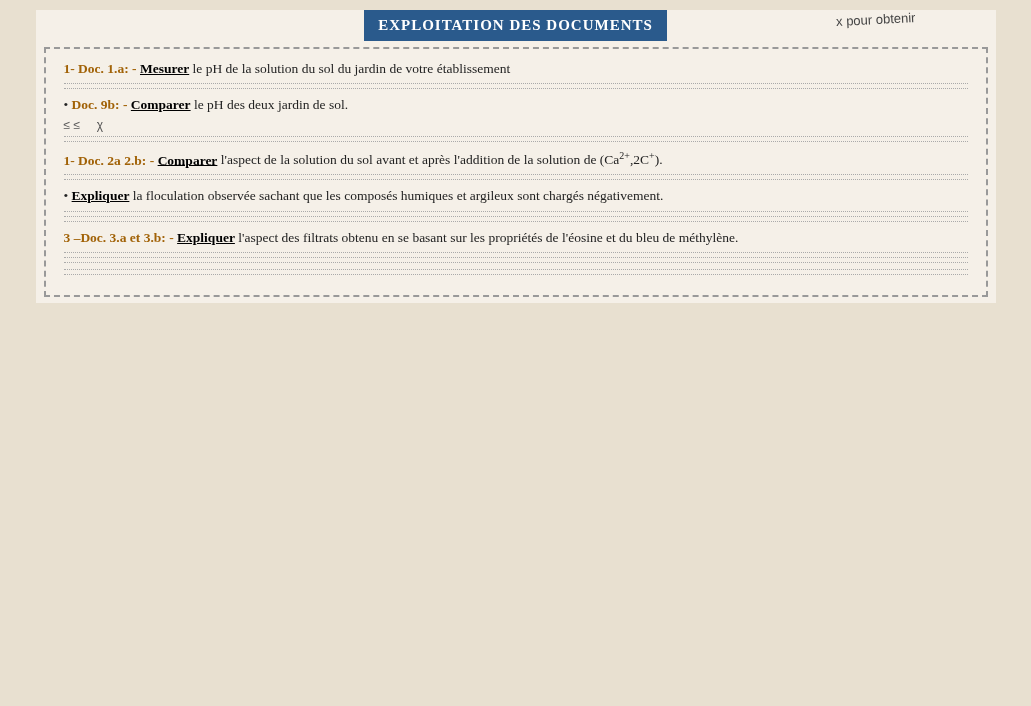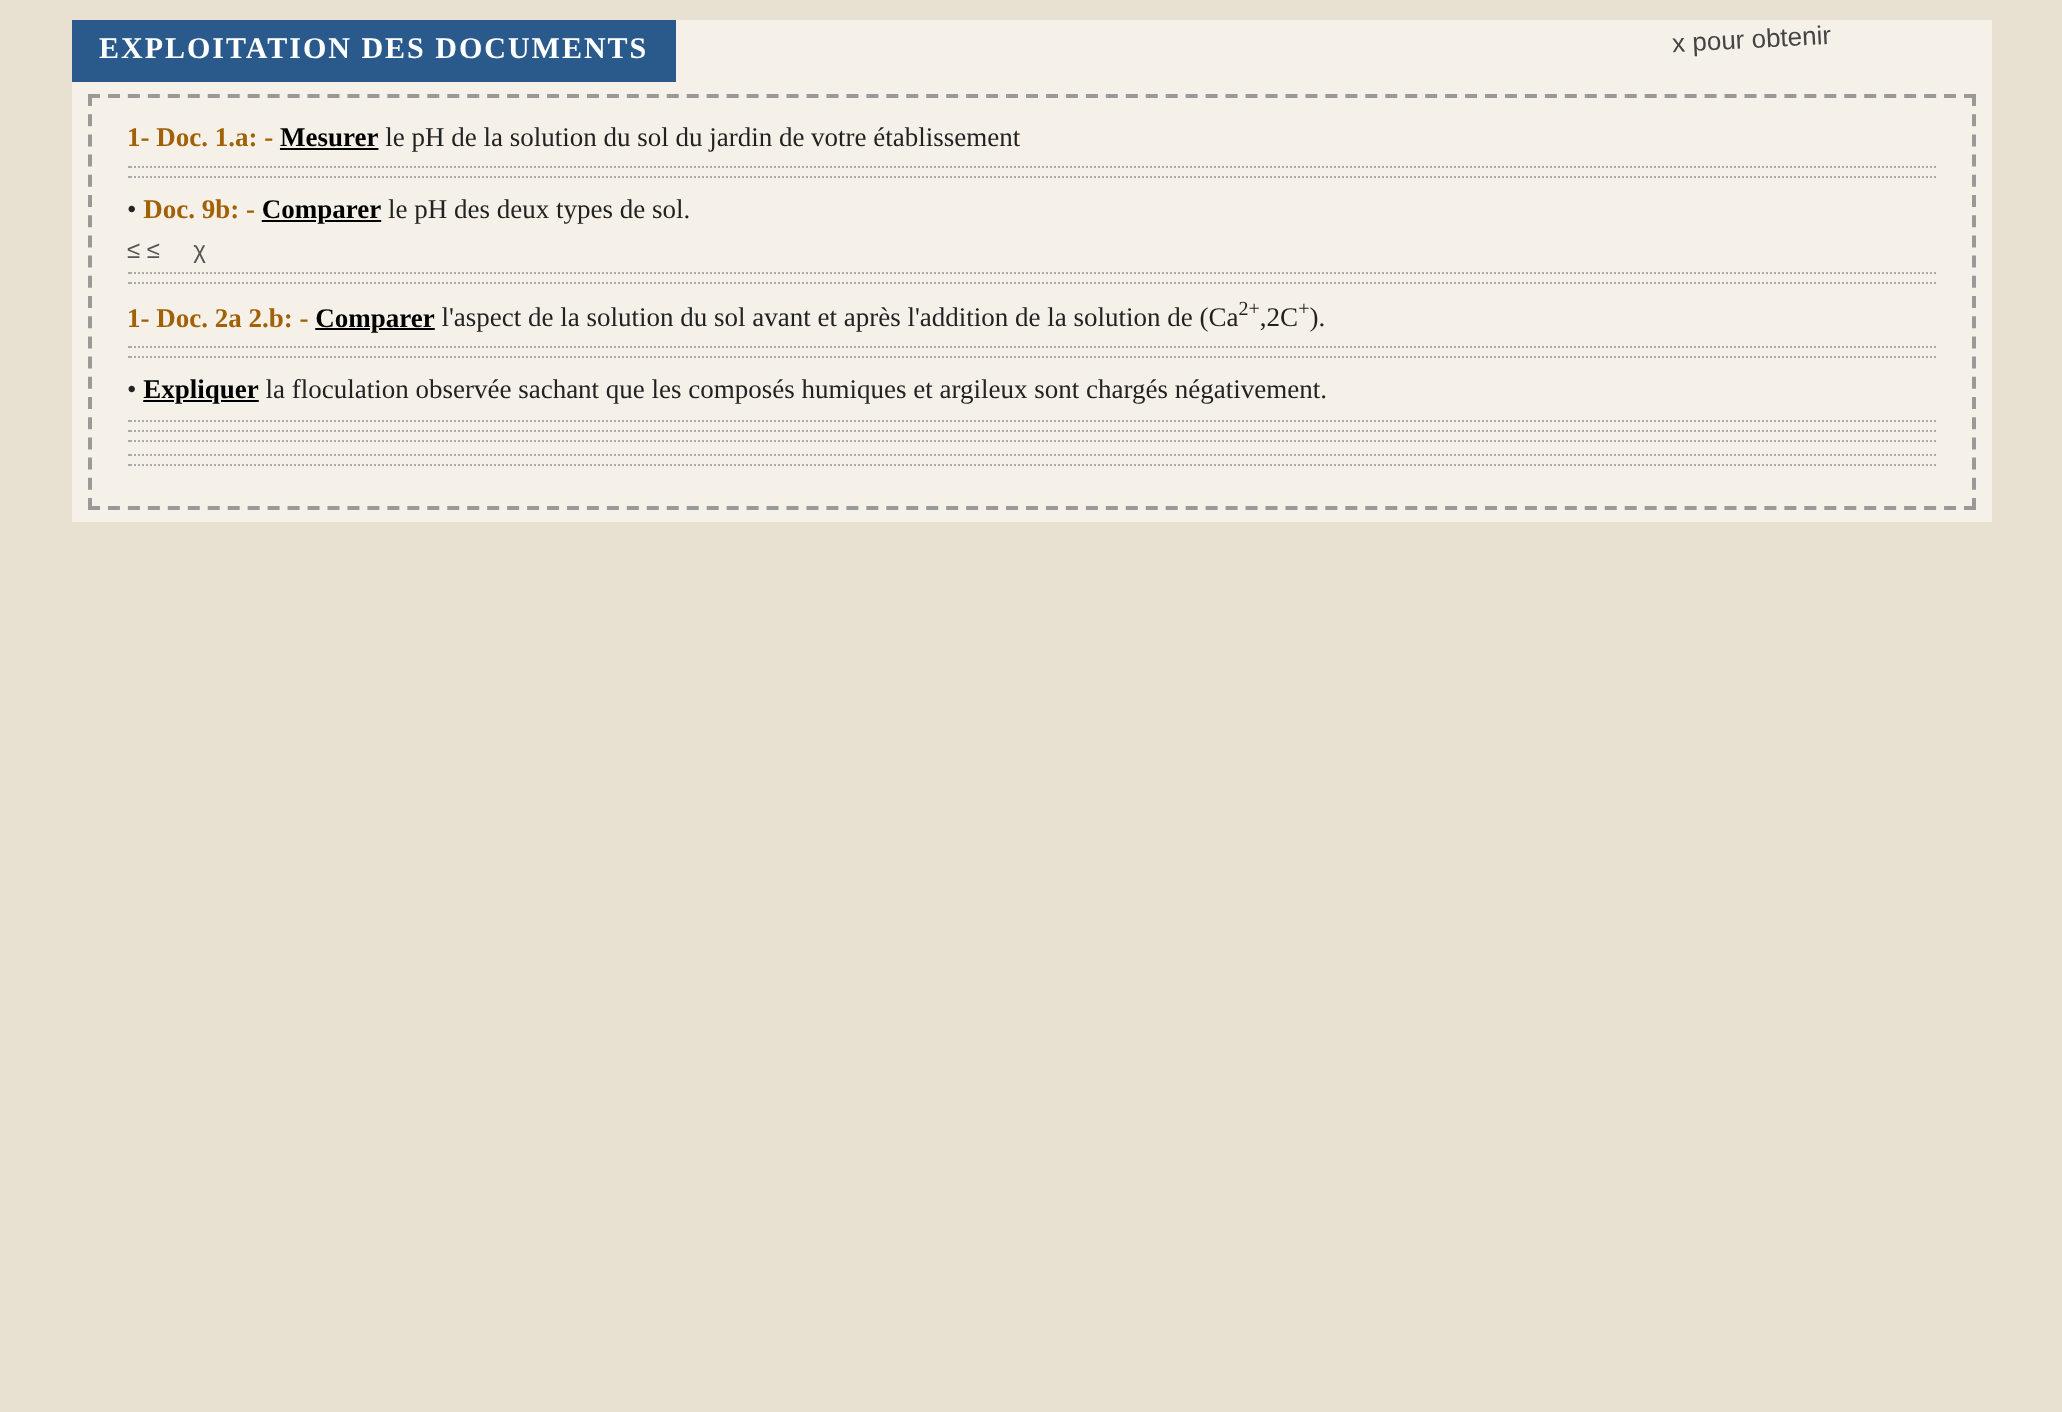--- a/index.html
+++ b/index.html
@@ -98,21 +98,21 @@
 
     .superscript {
       font-size: 10px;
       vertical-align: super;
     }
   </style>
 </head>
 <body>
 
 <div class="page-container">
-  <div style="position: relative;">
+  <div style="position: relative; text-align: center;">
     <span class="header-banner">EXPLOITATION DES DOCUMENTS</span>
     <span class="handwritten-note">x pour obtenir</span>
   </div>
 
   <div class="content-box">
 
     <div class="section">
       <p class="section-text">
         <span class="doc-label">1- Doc. 1.a: - </span>
         <span class="action-word">Mesurer</span>
@@ -122,21 +122,21 @@
         <hr class="dotted-line">
         <hr class="dotted-line">
       </div>
     </div>
 
     <div class="section">
       <p class="section-text">
         <span>• </span>
         <span class="doc-label">Doc. 9b: - </span>
         <span class="action-word">Comparer</span>
-        <span> le pH des deux types de sol.</span>
+        <span> le pH des deux jardin de sol.</span>
       </p>
       <p class="handwritten-answer">≤ ≤ &nbsp;&nbsp;&nbsp; χ</p>
       <div class="answer-lines">
         <hr class="dotted-line">
         <hr class="dotted-line">
       </div>
     </div>
 
     <div class="section">
       <p class="section-text">
@@ -156,20 +156,32 @@
         <span class="action-word">Expliquer</span>
         <span> la floculation observée sachant que les composés humiques et argileux sont chargés négativement.</span>
       </p>
       <div class="answer-lines">
         <hr class="dotted-line">
         <hr class="dotted-line">
         <hr class="dotted-line">
       </div>
     </div>
 
+    <div class="section">
+      <p class="section-text">
+        <span class="doc-label">3 –Doc. 3.a et 3.b: - </span>
+        <span class="action-word">Expliquer</span>
+        <span> l'aspect des filtrats obtenu en se basant sur les propriétés de l'éosine et du bleu de méthylène.</span>
+      </p>
+      <div class="answer-lines">
+        <hr class="dotted-line">
+        <hr class="dotted-line">
+        <hr class="dotted-line">
+      </div>
+    </div>
 
     <div class="section">
       <div class="answer-lines">
         <hr class="dotted-line">
         <hr class="dotted-line">
       </div>
     </div>
 
   </div>
 </div>

